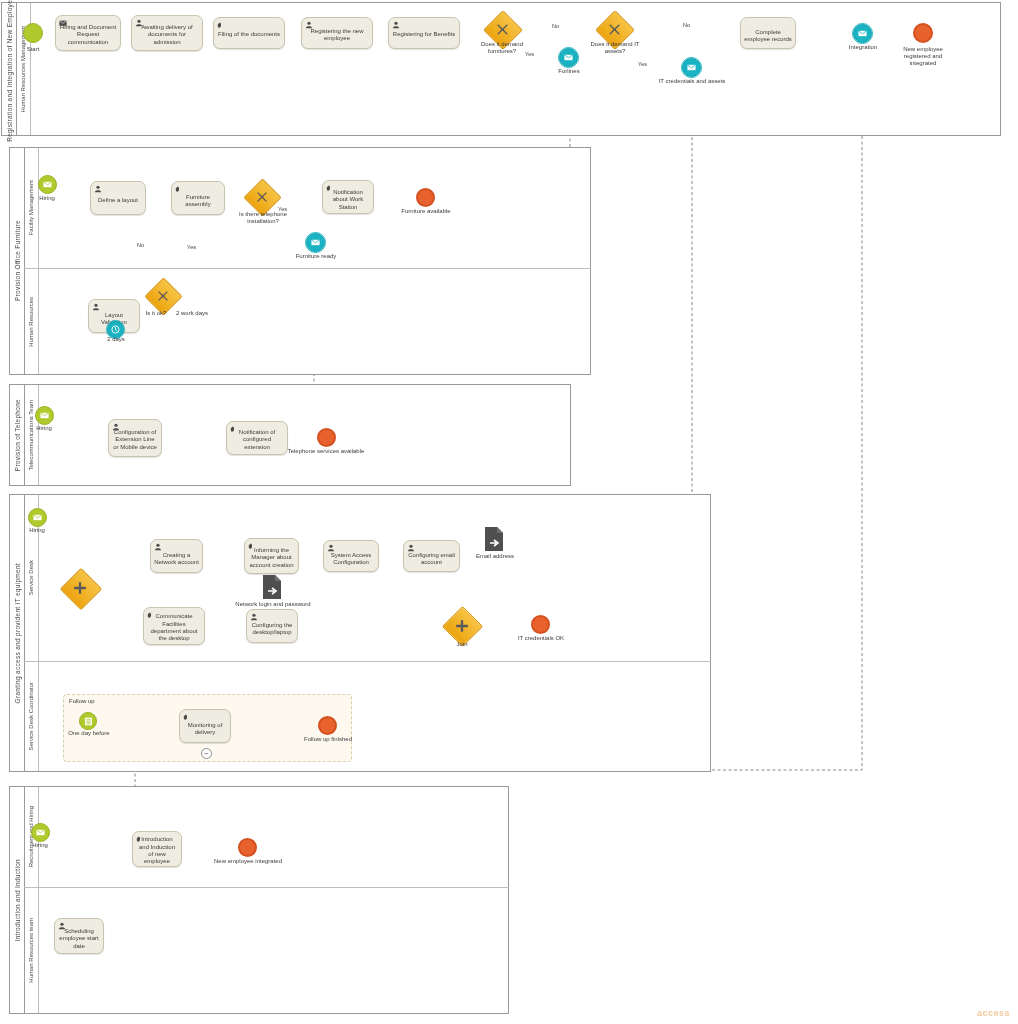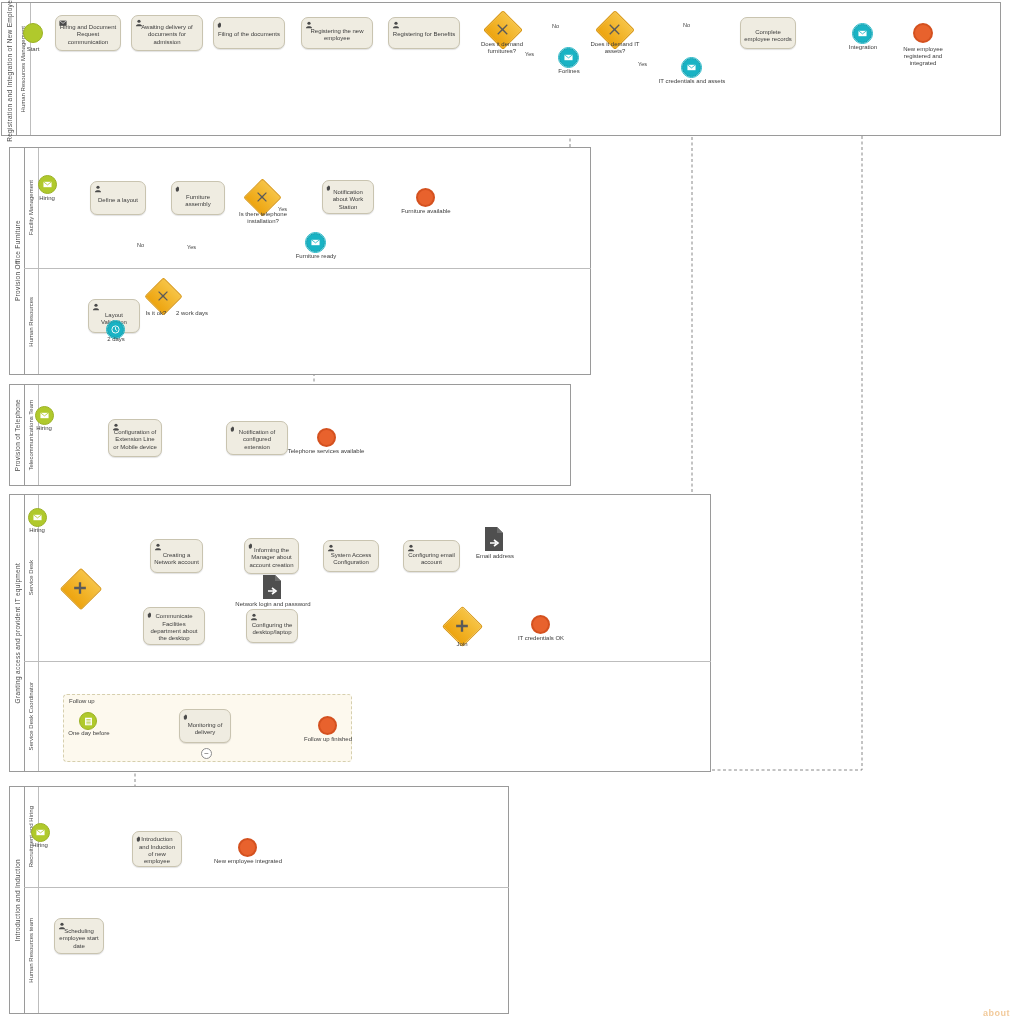--- a/index.html
+++ b/index.html
@@ -606,15 +606,15 @@
   <div class="node task centerlbl" style="left:54px;top:918px;width:50px;height:36px;">
     <span class="tico">
       <svg viewBox="0 0 10 10">
           <circle cx="5" cy="2.8" r="2" fill="#4a4a4a"></circle>
           <path d="M1.2,9 C1.2,5.8 8.8,5.8 8.8,9 z" fill="#4a4a4a"></path>
         </svg>
     </span>
     <span>Scheduling employee start date</span>
   </div>
 
-  <div class="watermark">about</div>
+  <div class="watermark">access</div>
 
 </div>
 
 </body></html>

